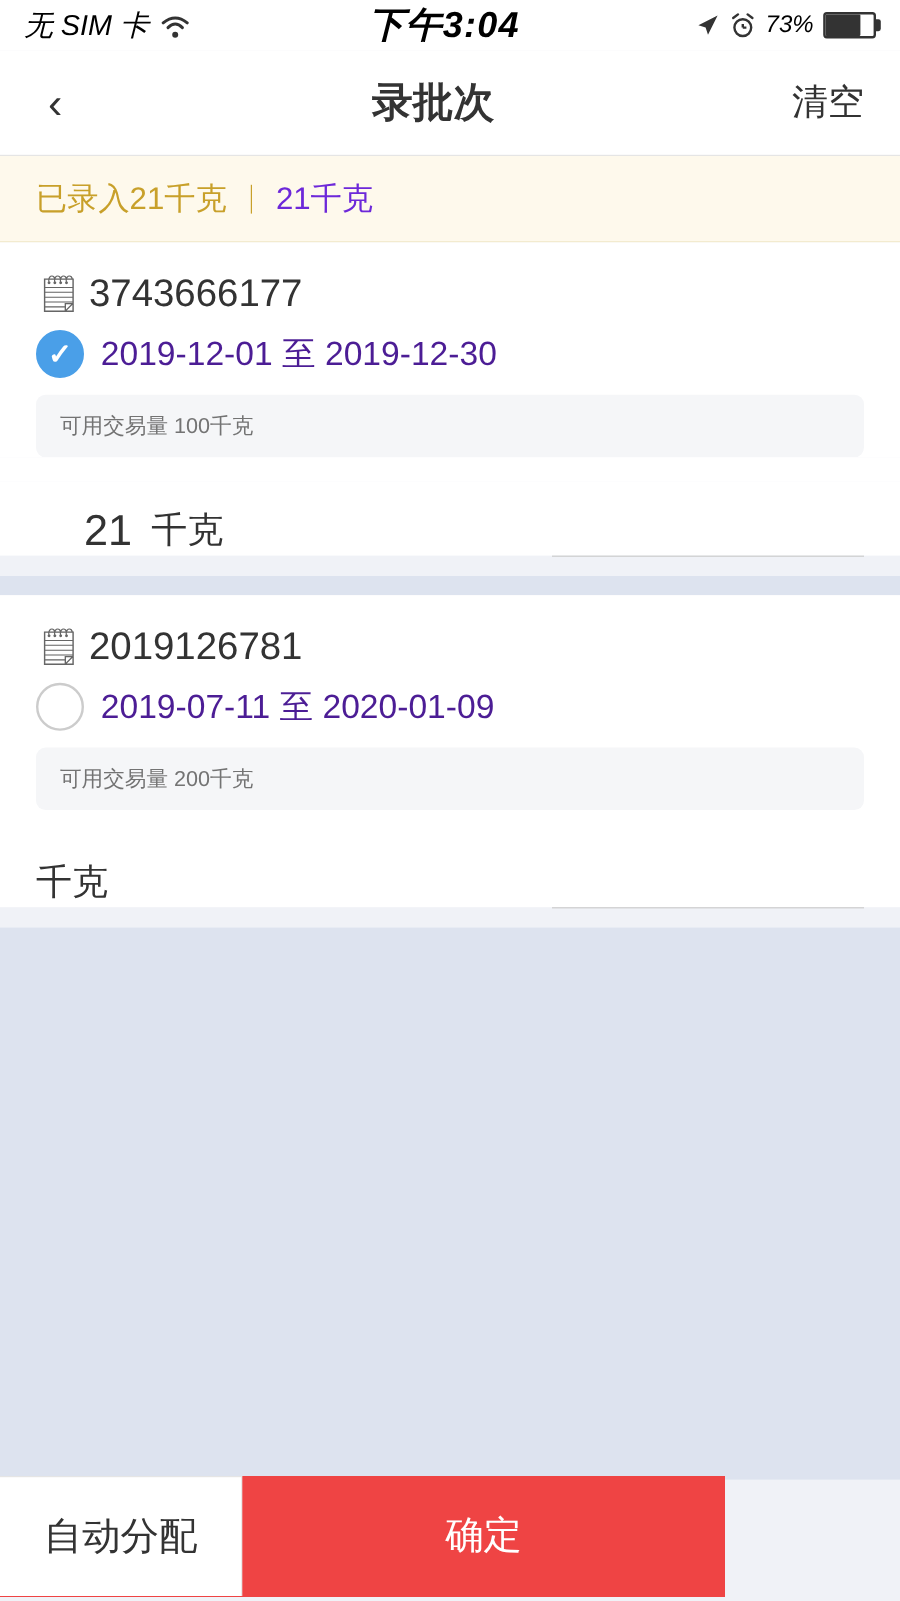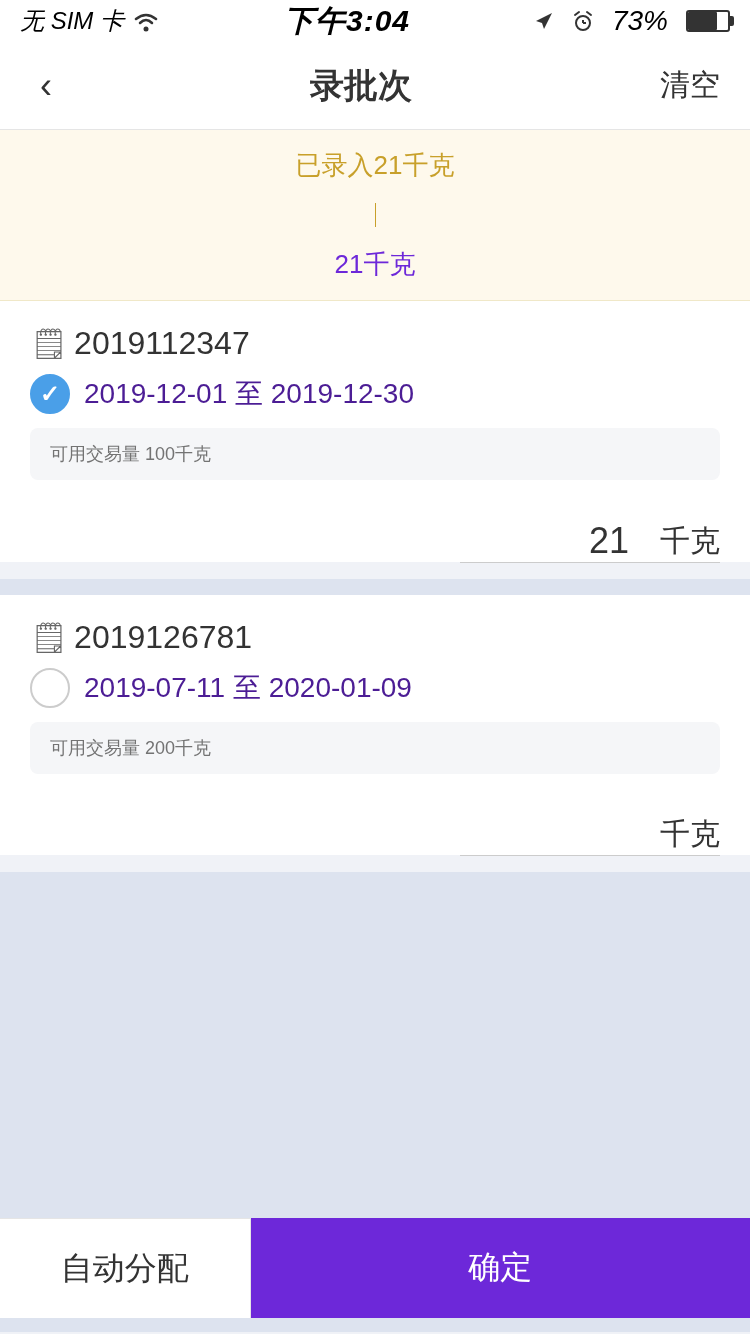--- a/index.html
+++ b/index.html
@@ -32,22 +32,22 @@
       font-size: 24px;
     }
     .status-center {
       font-size: 30px;
       font-weight: 600;
       letter-spacing: 1px;
     }
     .status-right {
       display: flex;
       align-items: center;
-      gap: 18px;
-      font-size: 28px;
+      gap: 8px;
+      font-size: 20px;
     }
     .battery-icon {
       display: inline-block;
       width: 44px;
       height: 22px;
       border: 2px solid #333;
       border-radius: 3px;
       position: relative;
       vertical-align: middle;
     }
@@ -100,21 +100,20 @@
 
     
     .info-banner {
       width: 750px;
       background: #fef9ec;
       padding: 18px 30px;
       display: flex;
       align-items: center;
       gap: 20px;
       border-bottom: 1px solid #f0e8c8;
-      flex-direction: column;
     }
     .info-label {
       font-size: 26px;
       color: #c8a02a;
     }
     .info-divider {
       width: 1px;
       height: 24px;
       background: #c8a02a;
     }
@@ -181,24 +180,23 @@
       padding: 14px 20px;
       font-size: 18px;
       color: #737373;
       margin: 0 0 0 0;
     }
 
     
     .quantity-row {
       display: flex;
       align-items: center;
-      justify-content: flex-end;
       padding: 20px 30px 0 30px;
       background: #fff;
-      gap: 31px;
+      gap: 16px;
     }
     .quantity-input {
       font-size: 36px;
       color: #333;
       font-weight: 500;
       text-align: right;
       min-width: 80px;
     }
     .quantity-unit {
       font-size: 30px;
@@ -221,42 +219,42 @@
 
     
     .input-placeholder {
       font-size: 28px;
       color: #bbb;
     }
 
     
     .bottom-bar {
       position: fixed;
-      bottom: 16px;
+      bottom: 4px;
       left: 0;
-      width: 750px;
+      width: 604px;
       height: 100px;
       display: flex;
     }
     .btn-auto {
       flex: 1;
       background: #fff;
       border: none;
       font-size: 32px;
       color: #333;
       display: flex;
       align-items: center;
       justify-content: center;
       cursor: pointer;
       border-top: 1px solid #e5e5e5;
       border-right: 1px solid #e5e5e5;
     }
     .btn-confirm {
       flex: 2;
-      background: #6d28d9;
+      background: #ef4444;
       border: none;
       font-size: 32px;
       color: #fff;
       display: flex;
       align-items: center;
       justify-content: center;
       cursor: pointer;
     }
 
     .main-content {
@@ -310,21 +308,21 @@
   <span class="info-label">已录入21千克</span>
   <div class="info-divider"></div>
   <span class="info-value">21千克</span>
 </div>
 
 <div class="main-content">
 
   <div class="batch-card">
     <div class="batch-header">
       <span class="batch-doc-icon">🗒</span>
-      <span class="batch-id">2019112347</span>
+      <span class="batch-id">3743666177</span>
     </div>
     <div class="batch-date-row">
       <div class="radio-circle checked"></div>
       <span class="batch-date">2019-12-01 至 2019-12-30</span>
     </div>
     <div class="batch-available">可用交易量 100千克</div>
   </div>
   <div class="card-bottom-pad"></div>
 
   <div class="quantity-row">

